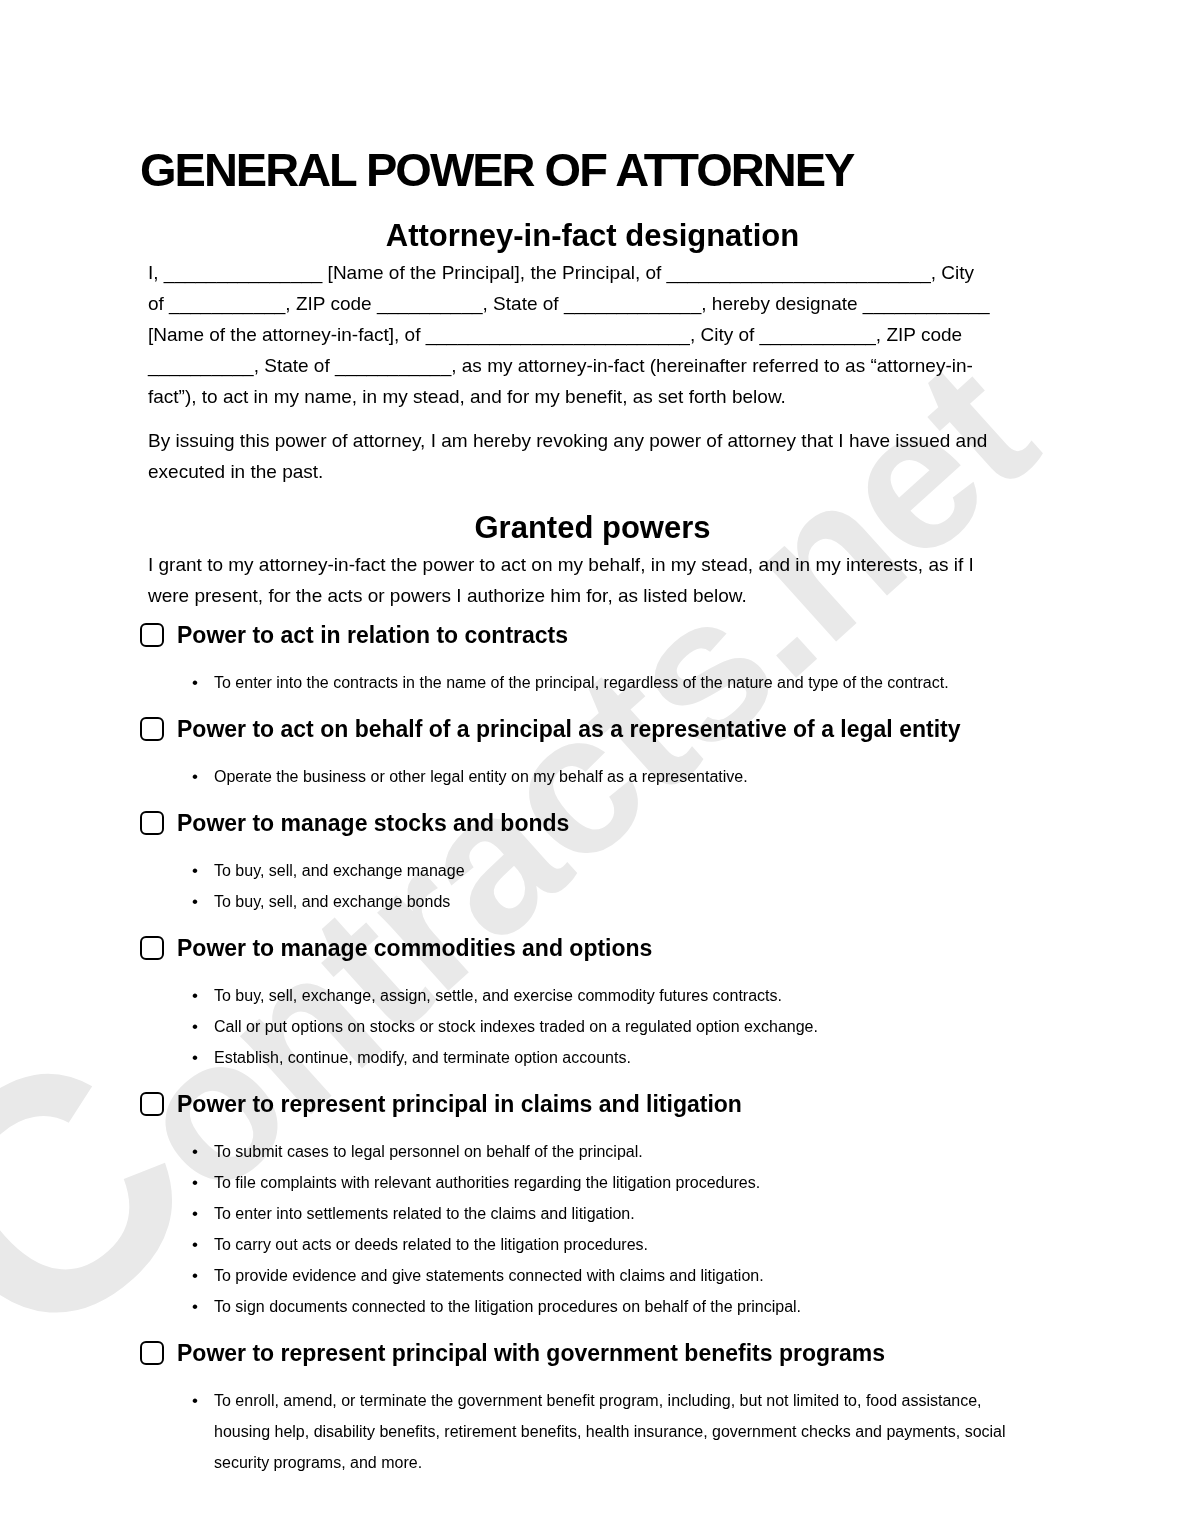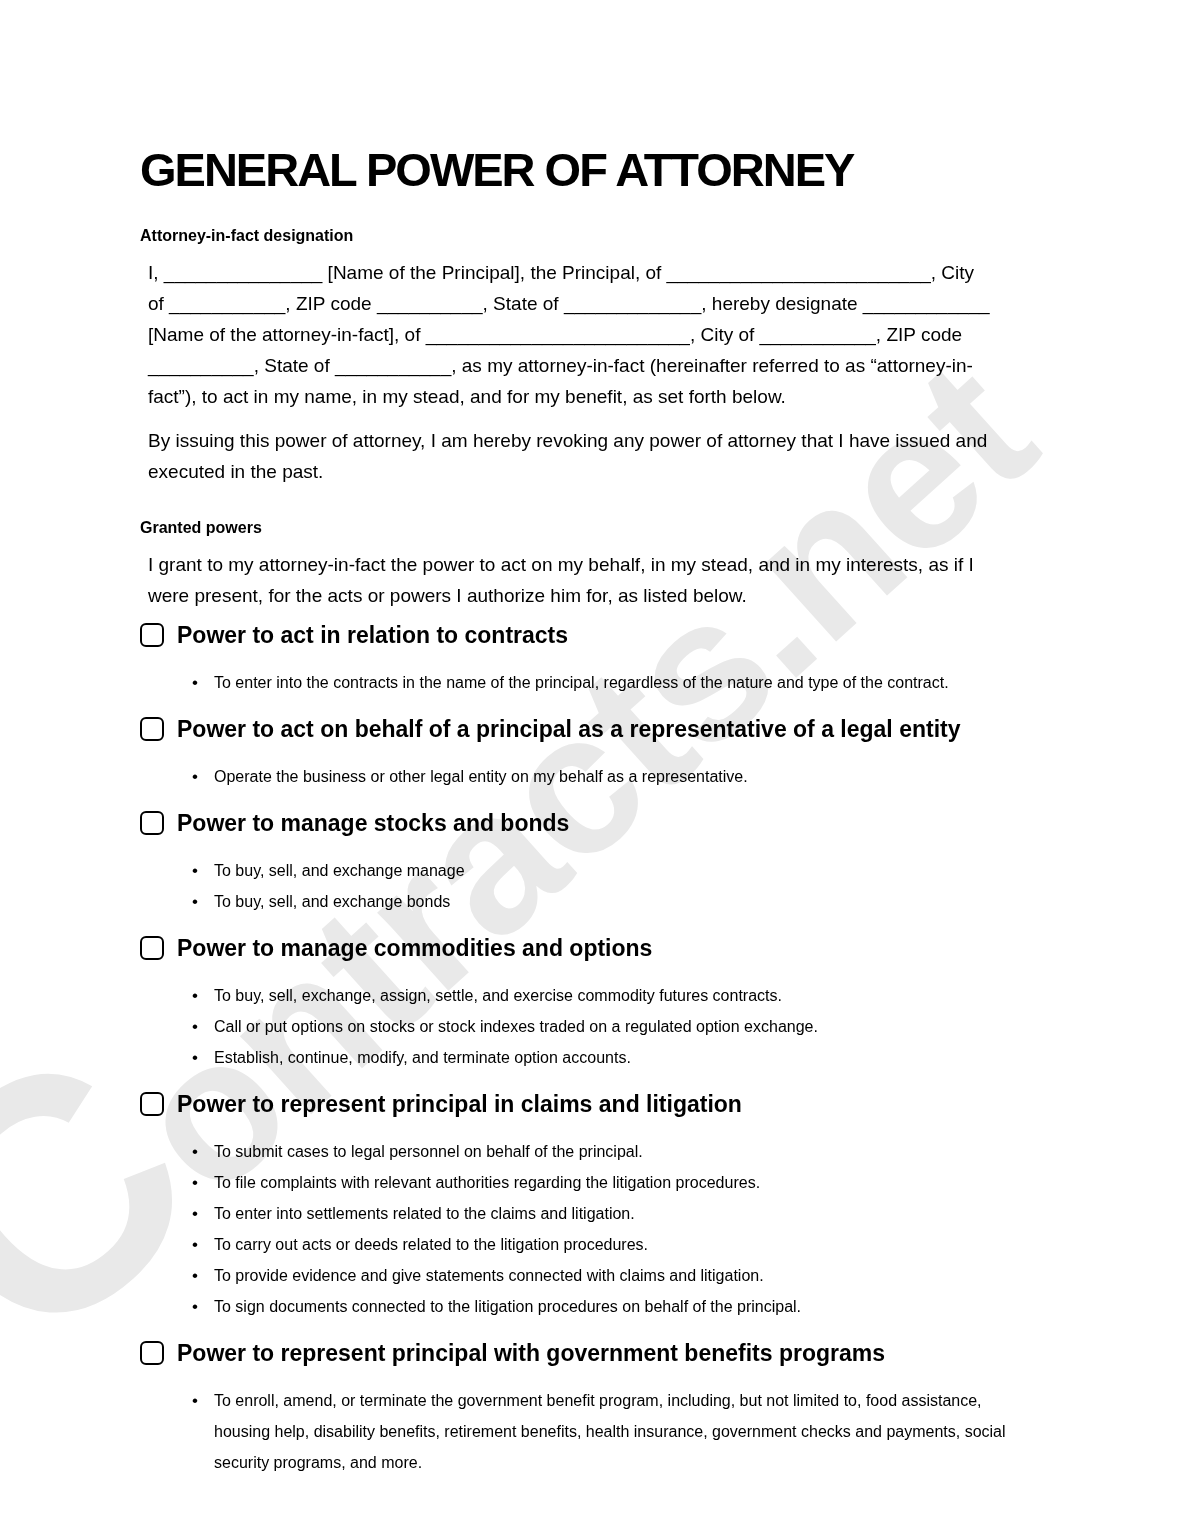--- a/index.html
+++ b/index.html
@@ -35,24 +35,25 @@
     padding: 145px 145px 0 140px;
   }
   h1.doc-title {
     font-size: 47px;
     line-height: 50px;
     margin: 0;
     letter-spacing: -2px;
     font-weight: 700;
   }
   h2.sec-heading {
-    font-size: 16px;
+    font-size: 31px;
     line-height: 31px;
     margin: 25px 0 6px 0;
     font-weight: 700;
+    text-align: center;
   }
   p.lines {
     font-size: 19px;
     line-height: 31px;
     margin: 0 0 13px 8px;
     white-space: pre-line;
   }
   p.lines.tight { margin-bottom: 0; }
   .power { margin: 9px 0 0 0; }
   .power-head {

